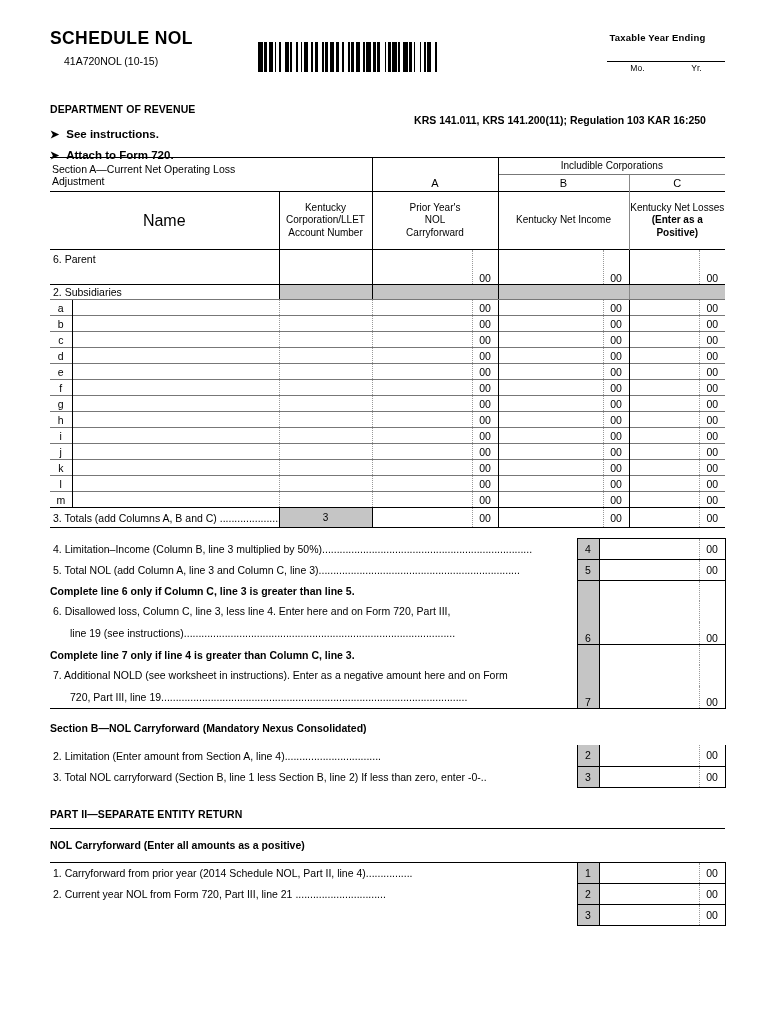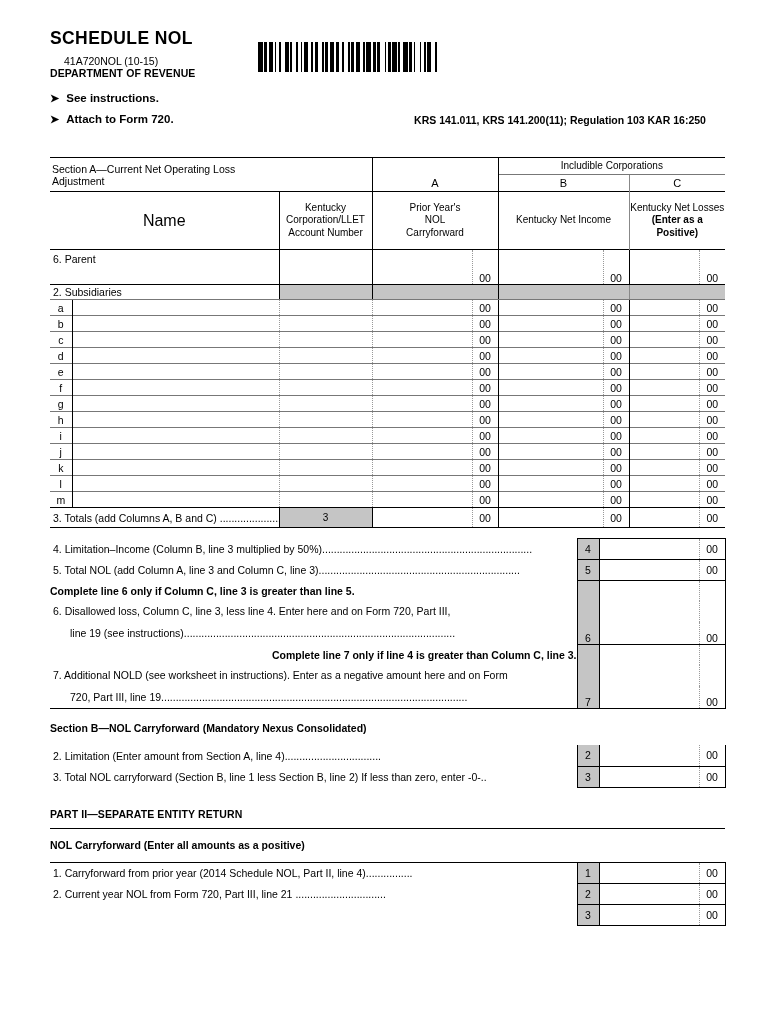--- a/index.html
+++ b/index.html
@@ -11,21 +11,21 @@
     color:#000;
     -webkit-font-smoothing:antialiased;
   }
   .page { position:relative; width:770px; height:1024px; padding:0; }
 
   
   .header { position:relative; height:120px; margin:28px 45px 0 50px; }
   .sched-title { font-size:17.5px; font-weight:bold; letter-spacing:.4px; }
   .form-no { font-size:10.5px; margin-top:6px; margin-left:14px; }
   .commonwealth { font-size:10px; margin-top:6px; }
-  .dept { font-size:10.5px; font-weight:bold; letter-spacing:.1px; }
+  .dept { font-size:10.5px; font-weight:bold; letter-spacing:.1px;margin-top:36px; }
   .bullets { margin-top:13px; }
   .bullet-row { display:flex; align-items:center; font-size:11.5px; font-weight:bold; margin-bottom:9px; }
   .arrow { display:inline-block; margin-right:7px; font-size:11px; line-height:1; }
 
   .barcode { position:absolute; left:208px; top:14px; width:180px; height:30px; display:flex; }
   .barcode span { display:block; height:100%; }
 
   .tye { position:absolute; right:0; top:4px; width:135px; text-align:center; }
   .tye-label { font-size:9.5px; font-weight:bold; letter-spacing:.2px; }
   .tye-line { margin-top:18px; border-top:1.6px solid #000; width:118px; margin-left:auto; margin-right:0; }
@@ -169,20 +169,28 @@
         <span style="width: 2px; background: rgb(0, 0, 0);"></span>
         <span style="width: 4px; background: rgb(255, 255, 255);"></span>
         <span style="width: 2px; background: rgb(0, 0, 0);"></span>
         <span style="width: 2px; background: rgb(255, 255, 255);"></span>
         <span style="width: 4px; background: rgb(0, 0, 0);"></span>
         <span style="width: 6px; background: rgb(255, 255, 255);"></span>
         <span style="width: 2px; background: rgb(0, 0, 0);"></span>
         <span style="width: 2px; background: rgb(255, 255, 255);"></span>
       </div>
 
+    <div class="tye">
+      <div class="tye-label">Taxable Year Ending</div>
+      <div class="tye-line"></div>
+      <div class="tye-moyr">
+        <span>Mo.</span>
+        <span>Yr.</span>
+      </div>
+    </div>
 
     <div class="krs">KRS 141.011, KRS 141.200(11); Regulation 103 KAR 16:250</div>
   </div>
 
 
 
   <table class="grid">
     <colgroup>
       <col style="width:22px">
       <col style="width:207px">
@@ -454,21 +462,21 @@
     <tr>
       <td class="ltext" style="height:23px;padding-left:20px !important;">
         <span>line 19 (see instructions)</span><span class="dots">.............................................................................................</span>
       </td>
       <td class="lnum bB bL" style="vertical-align:bottom;">6</td>
       <td class="bB bL"></td>
       <td class="bB bLd bR lcents" style="vertical-align:bottom;">00</td>
     </tr>
 
     <tr>
-      <td class="note" style="height:20px;text-align:right;">Complete line 7 only if line 4 is greater than Column C, line 3.</td>
+      <td class="note" style="height:20px;">Complete line 7 only if line 4 is greater than Column C, line 3.</td>
       <td class="lnum bL"></td>
       <td class="bL"></td>
       <td class="bLd bR"></td>
     </tr>
 
     <tr>
       <td class="ltext" style="height:21px;">7.   Additional NOLD (see worksheet in instructions). Enter as a negative amount here and on Form</td>
       <td class="lnum bL"></td>
       <td class="bL"></td>
       <td class="bLd bR"></td>

